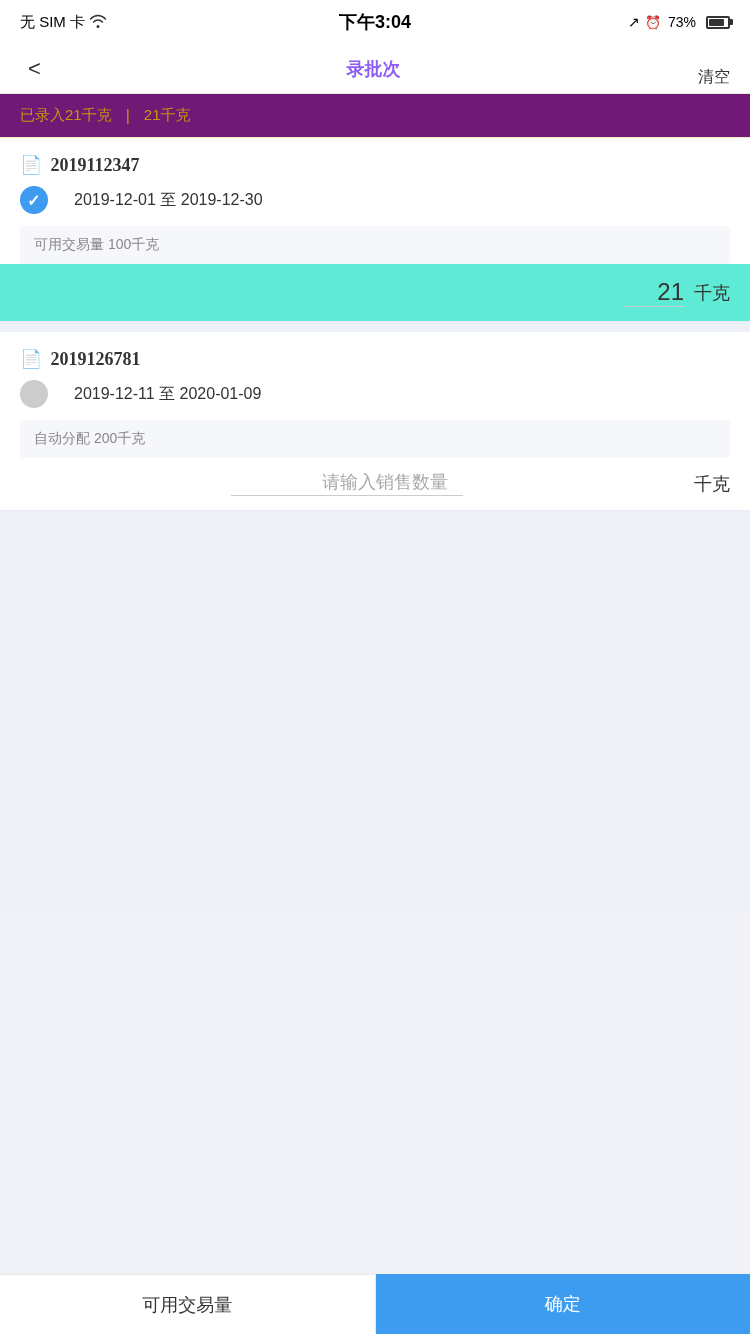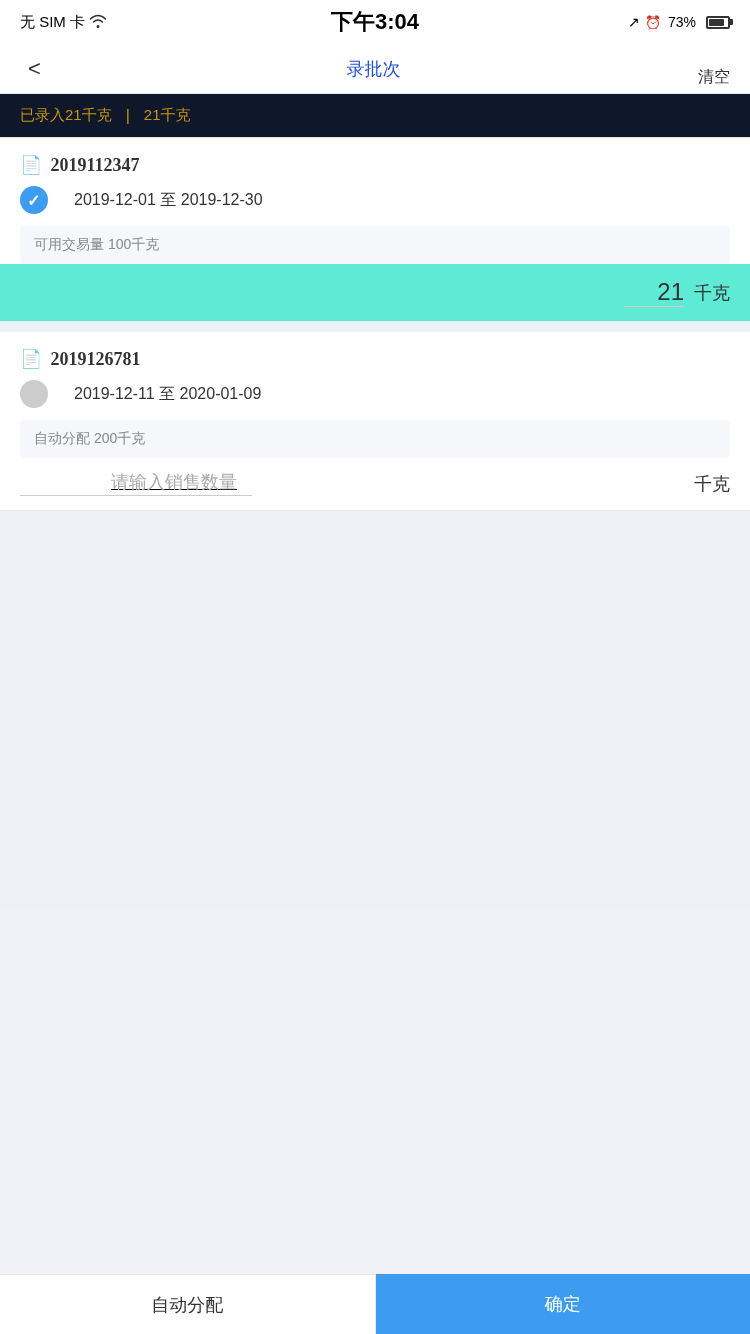--- a/index.html
+++ b/index.html
@@ -23,21 +23,21 @@
       font-size: 15px;
       font-weight: 500;
     }
     .status-left {
       display: flex;
       align-items: center;
       gap: 4px;
       font-size: 15px;
     }
     .status-center {
-      font-size: 22px;
+      font-size: 18px;
       font-weight: 600;
       position: absolute;
       left: 50%;
       transform: translateX(-50%);
     }
     .status-right {
       display: flex;
       align-items: center;
       gap: 6px;
       font-size: 14px;
@@ -83,33 +83,33 @@
       border-bottom: 1px solid #e8e8e8;
     }
     .nav-back {
       font-size: 22px;
       color: #333;
       cursor: pointer;
       padding: 8px;
     }
     .nav-title {
       font-size: 18px;
-      font-weight: 400;
-      color: #1d4ed8;
+      font-weight: 700;
+      color: #8b5cf6;
     }
     .nav-clear {
       font-size: 16px;
       color: #333;
       cursor: pointer;
       margin-top: 17px;
     }
 
     
     .info-banner {
-      background: #0f172a;
+      background: #701a75;
       padding: 12px 20px;
       display: flex;
       align-items: center;
       gap: 0;
       border-bottom: 1px solid #f0e8c8;
     }
     .info-banner-recorded {
       font-size: 15px;
       color: #c8960c;
       font-weight: 500;
@@ -229,22 +229,21 @@
       padding: 14px 20px;
       display: flex;
       align-items: center;
       justify-content: flex-end;
       gap: 10px;
       border-bottom: 1px solid #e8edf5;
     }
     .input-field-wrapper {
       flex: 1;
       display: flex;
-      justify-content: flex-start;
-      text-decoration: underline;
+      justify-content: center;
     }
     .quantity-input {
       border: none;
       outline: none;
       font-size: 18px;
       color: #aaa;
       text-align: right;
       background: transparent;
       min-width: 200px;
       border-bottom: 1px solid #ccc;
@@ -377,15 +376,15 @@
     <div class="input-field-wrapper">
       <input class="quantity-input" type="number" placeholder="请输入销售数量" style="">
     </div>
     <span class="input-unit">千克</span>
   </div>
 
   <div class="empty-area"></div>
 </div>
 
 <div class="bottom-buttons">
-  <button class="btn-auto">自动分配</button>
+  <button class="btn-auto">可用交易量</button>
   <button class="btn-confirm">确定</button>
 </div>
 
 </body></html>

